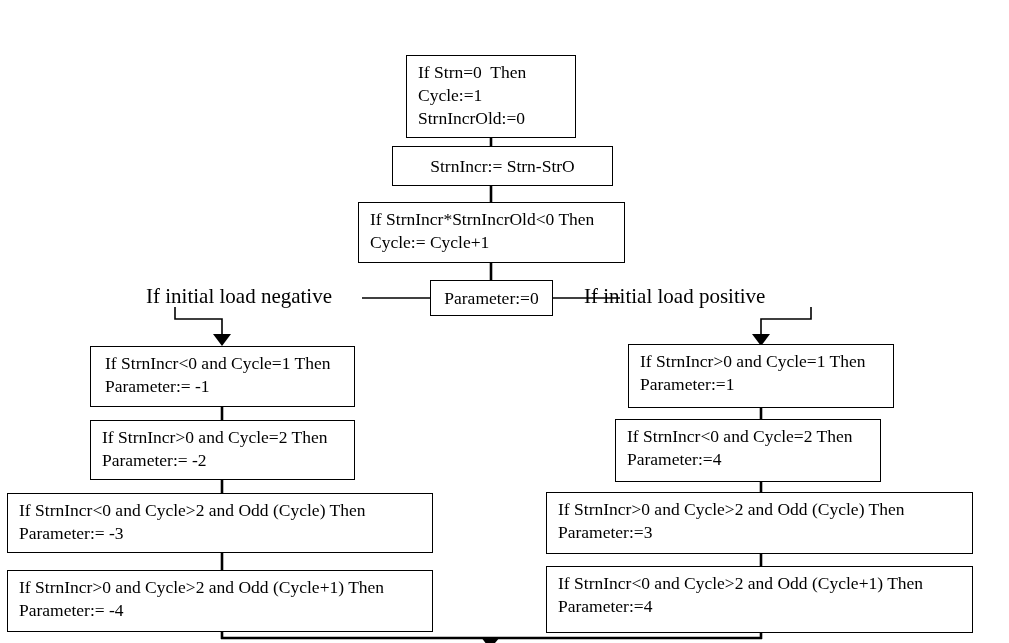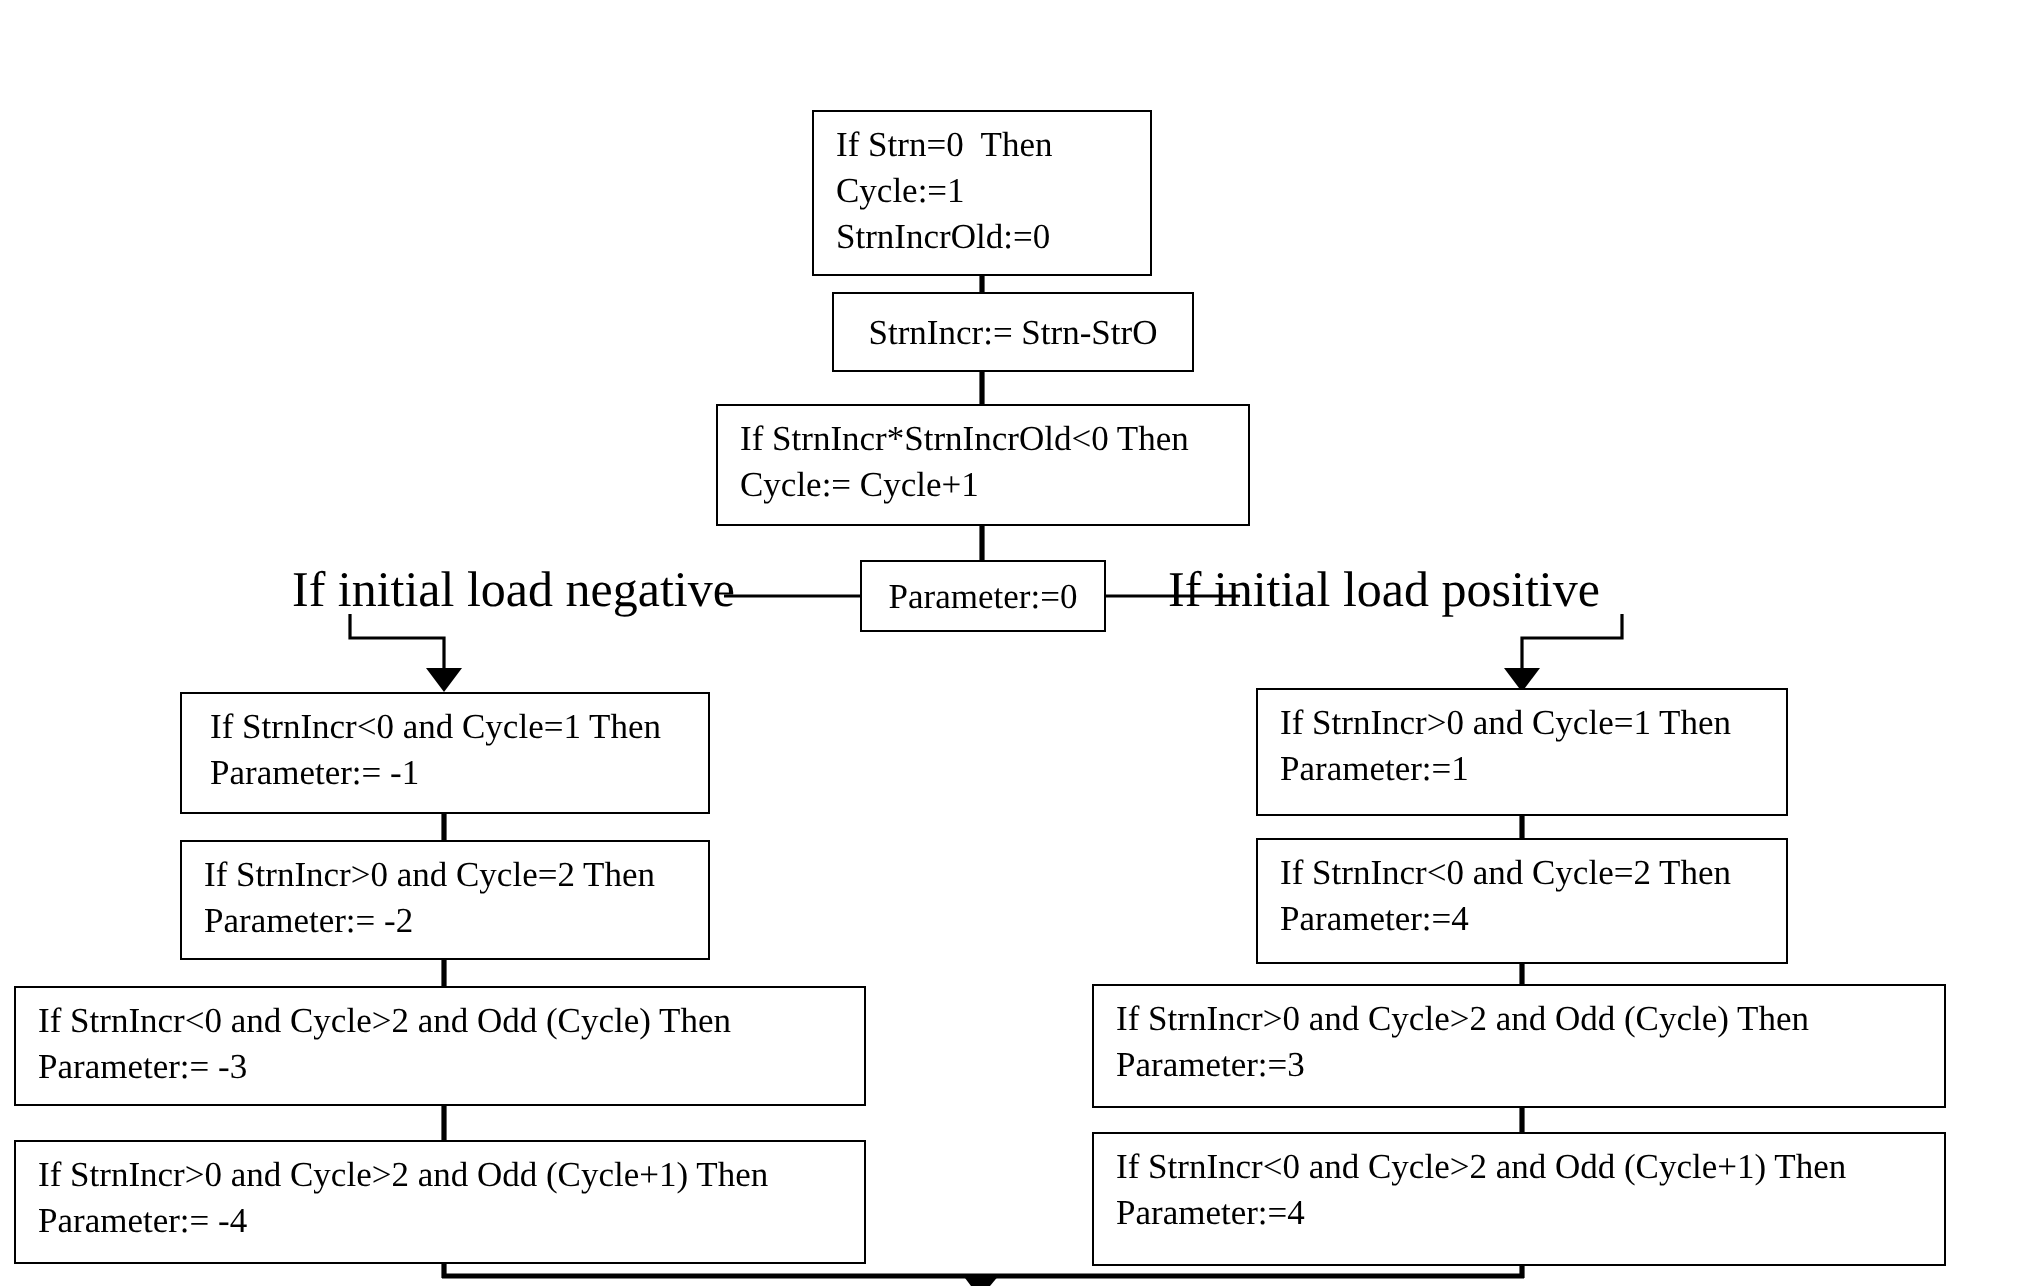--- a/index.html
+++ b/index.html
@@ -32,21 +32,21 @@
   .node .ln{ white-space:pre; }
   .node.center{
     display:flex;
     align-items:center;
     justify-content:center;
     padding:0 4px;
     text-align:center;
   }
   .branch-label{
     position:absolute;
-    font-size:25px;
+    font-size:21px;
     line-height:26px;
     white-space:pre;
     z-index:2;
   }
   #connectors{
     position:absolute;
     left:0; top:0;
     width:1009px;
     height:643px;
     z-index:1;
@@ -54,31 +54,31 @@
   #connectors line, #connectors polyline{
     stroke:var(--ink);
     fill:none;
   }
   #connectors polygon{ fill:var(--ink); stroke:none; }
   .w-thick{ stroke-width:2.6px; }
   .w-thin{ stroke-width:1.6px; }
 
   
   #node-init      { left:406px; top:15px;  width:170px; height:83px; }
-  #node-incr      { left:416px; top:106px; width:181px; height:40px; }
+  #node-incr      { left:392px; top:106px; width:221px; height:40px; }
   #node-cycle     { left:358px; top:162px; width:267px; height:61px; }
   #node-param0    { left:430px; top:240px; width:123px; height:36px; }
   #label-negative { left:146px; top:243px; }
   #label-positive { left:584px; top:243px; }
   #node-neg1      { left:90px;  top:306px; width:265px; height:61px;padding-left:14px; }
   #node-neg2      { left:90px;  top:380px; width:265px; height:60px; }
   #node-neg3      { left:7px;   top:453px; width:426px; height:60px; }
   #node-neg4      { left:7px;   top:530px; width:426px; height:62px; }
   #node-pos1      { left:628px; top:304px; width:266px; height:64px; }
-  #node-pos2      { left:628px; top:379px; width:266px; height:63px; }
+  #node-pos2      { left:615px; top:379px; width:266px; height:63px; }
   #node-pos3      { left:546px; top:452px; width:427px; height:62px; }
   #node-pos4      { left:546px; top:526px; width:427px; height:67px; }
   #node-end       { left:398px; top:609px; width:179px; height:36px; }
 </style>
 </head>
 <body>
 
 <div id="canvas">
 
   <svg id="connectors" viewBox="0 0 1009 643" xmlns="http://www.w3.org/2000/svg">

